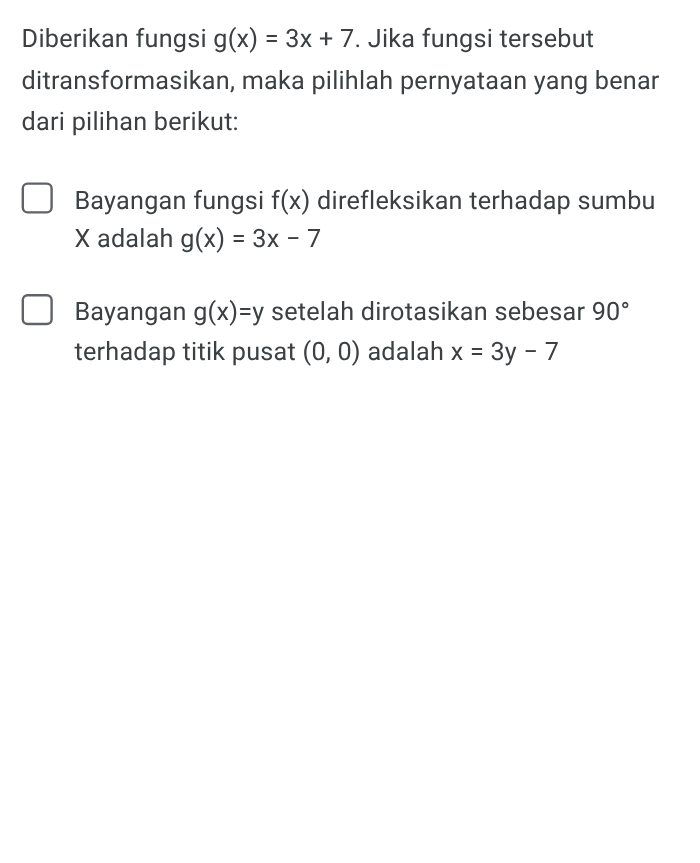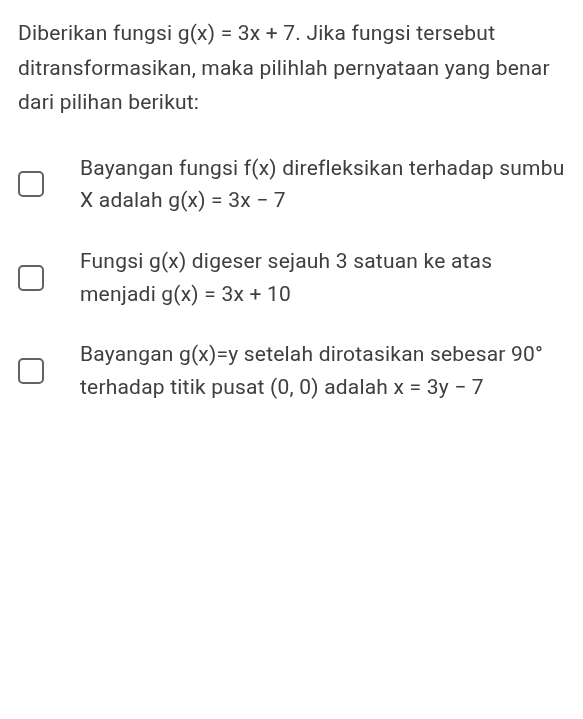--- a/index.html
+++ b/index.html
@@ -22,22 +22,21 @@
       margin-bottom: 32px;
       letter-spacing: 0.2px;
     }
     .options-container {
       display: flex;
       flex-direction: column;
       gap: 28px;
     }
     .option-row {
       display: flex;
-      align-items: center;
-      gap: 36px;
+      gap: 18px;
     }
     .checkbox {
       width: 26px;
       height: 26px;
       border: 2px solid #5f6368;
       border-radius: 5px;
       flex-shrink: 0;
       cursor: pointer;
       background: #ffffff;
     }
@@ -53,19 +52,15 @@
 
 <div class="question-text">Diberikan fungsi g(x) = 3x + 7. Jika fungsi tersebut ditransformasikan, maka pilihlah pernyataan yang benar dari pilihan berikut:</div>
 
 <div class="options-container">
   <div class="option-row">
     <div class="checkbox"></div>
     <div class="option-text">Bayangan fungsi f(x) direfleksikan terhadap sumbu X adalah g(x) = 3x − 7</div>
   </div>
   <div class="option-row">
     <div class="checkbox"></div>
-    <div class="option-text">Fungsi g(x) digeser sejauh 3 satuan ke atas menjadi g(x) = 3x + 10</div>
-  </div>
-  <div class="option-row">
-    <div class="checkbox"></div>
     <div class="option-text">Bayangan g(x)=y setelah dirotasikan sebesar 90° terhadap titik pusat (0, 0) adalah x = 3y − 7</div>
   </div>
 </div>
 
 </body></html>

